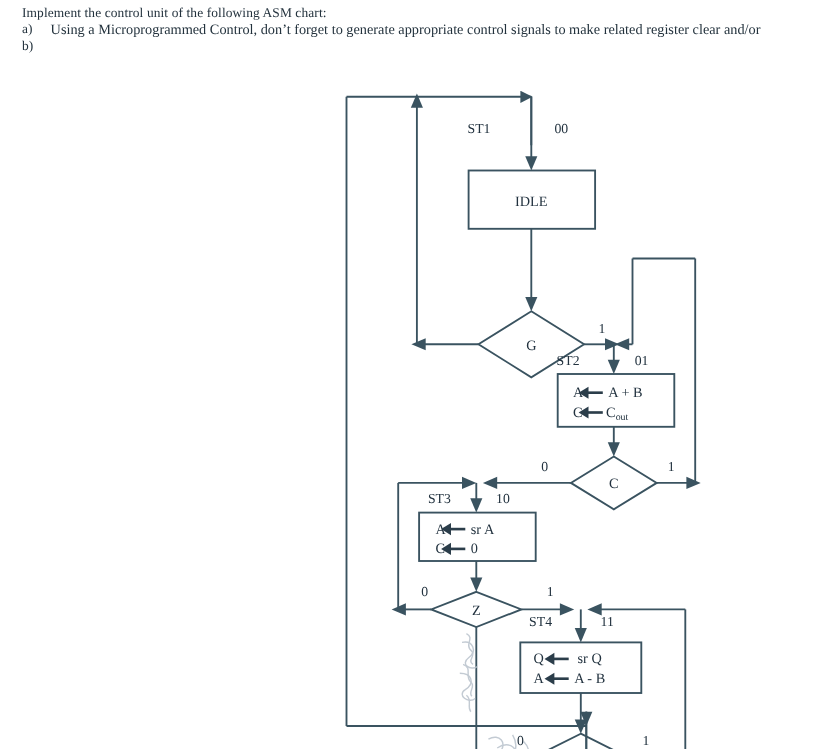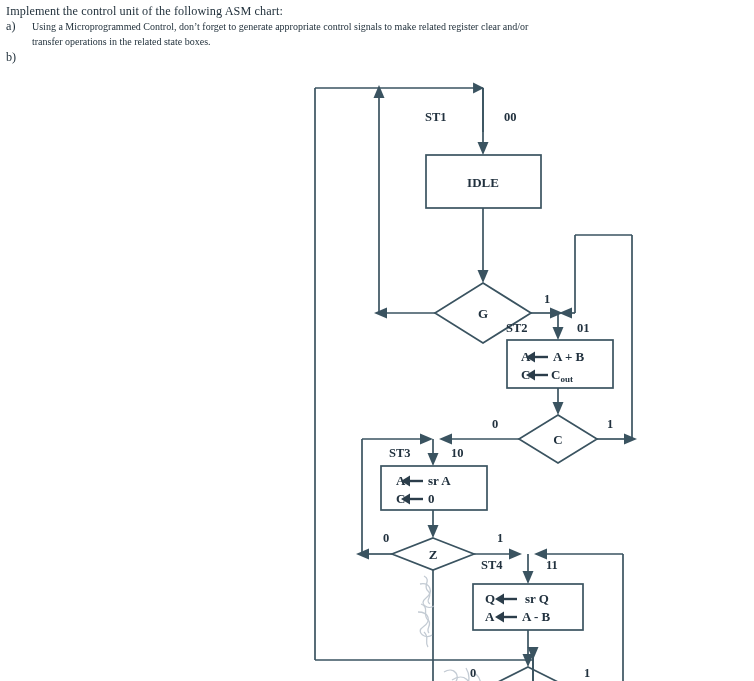--- a/index.html
+++ b/index.html
@@ -15,21 +15,21 @@
     font-family: "Liberation Serif", "DejaVu Serif", serif;
     color: #1d2d3a;
   }
 
   
   #statement {
     position: absolute;
     left: 0px;
     top: 0px;
     width: 754px;
-    padding: 4px 6px 0 6px;
+    padding: 4px 6px 0 20px;
     box-sizing: border-box;
   }
   .stmt-line {
     font-size: 12.2px;
     line-height: 15.2px;
     color: #23323d;
     letter-spacing: 0.1px;
     white-space: nowrap;
   }
   .stmt-item {
@@ -37,34 +37,33 @@
     align-items: flex-start;
     line-height: 15.2px;
   }
   .stmt-marker {
     width: 26px;
     flex: 0 0 26px;
     font-size: 12.2px;
     color: #23323d;
   }
   .stmt-body {
-    font-size: 10px;
+    font-size: 13px;
     line-height: 15.2px;
     color: #23323d;
   }
   .stmt-body .ln { display: block; white-space: nowrap; }
 
   
   #asm-chart {
     position: absolute;
     left: 0;
     top: 76px;
     width: 701px;
     height: 605px;
-    font-weight: bold;
   }
   #asm-chart svg { display: block; }
 
   .asm-label {
     font-family: "Liberation Serif", "DejaVu Serif", serif;
     font-size: 12.5px;
     fill: #22323f;
   }
   .asm-box-text {
     font-family: "Liberation Serif", "DejaVu Serif", serif;
@@ -88,21 +87,20 @@
 </head>
 <body>
 
 <div id="statement">
   <div class="stmt-line">Implement the control unit of the following ASM chart:</div>
 
   <div class="stmt-item">
     <div class="stmt-marker">a)</div>
     <div class="stmt-body">
       <span class="ln">Using a Microprogrammed Control, don’t forget to generate appropriate control signals to make related register clear and/or</span>
-      <span class="ln">transfer operations in the related state boxes.</span>
     </div>
   </div>
 
   <div class="stmt-item">
     <div class="stmt-marker">b)</div>
   </div>
 </div>
 
 <div id="asm-chart">
   <svg width="754" height="605" viewBox="0 0 754 605" xmlns="http://www.w3.org/2000/svg">

